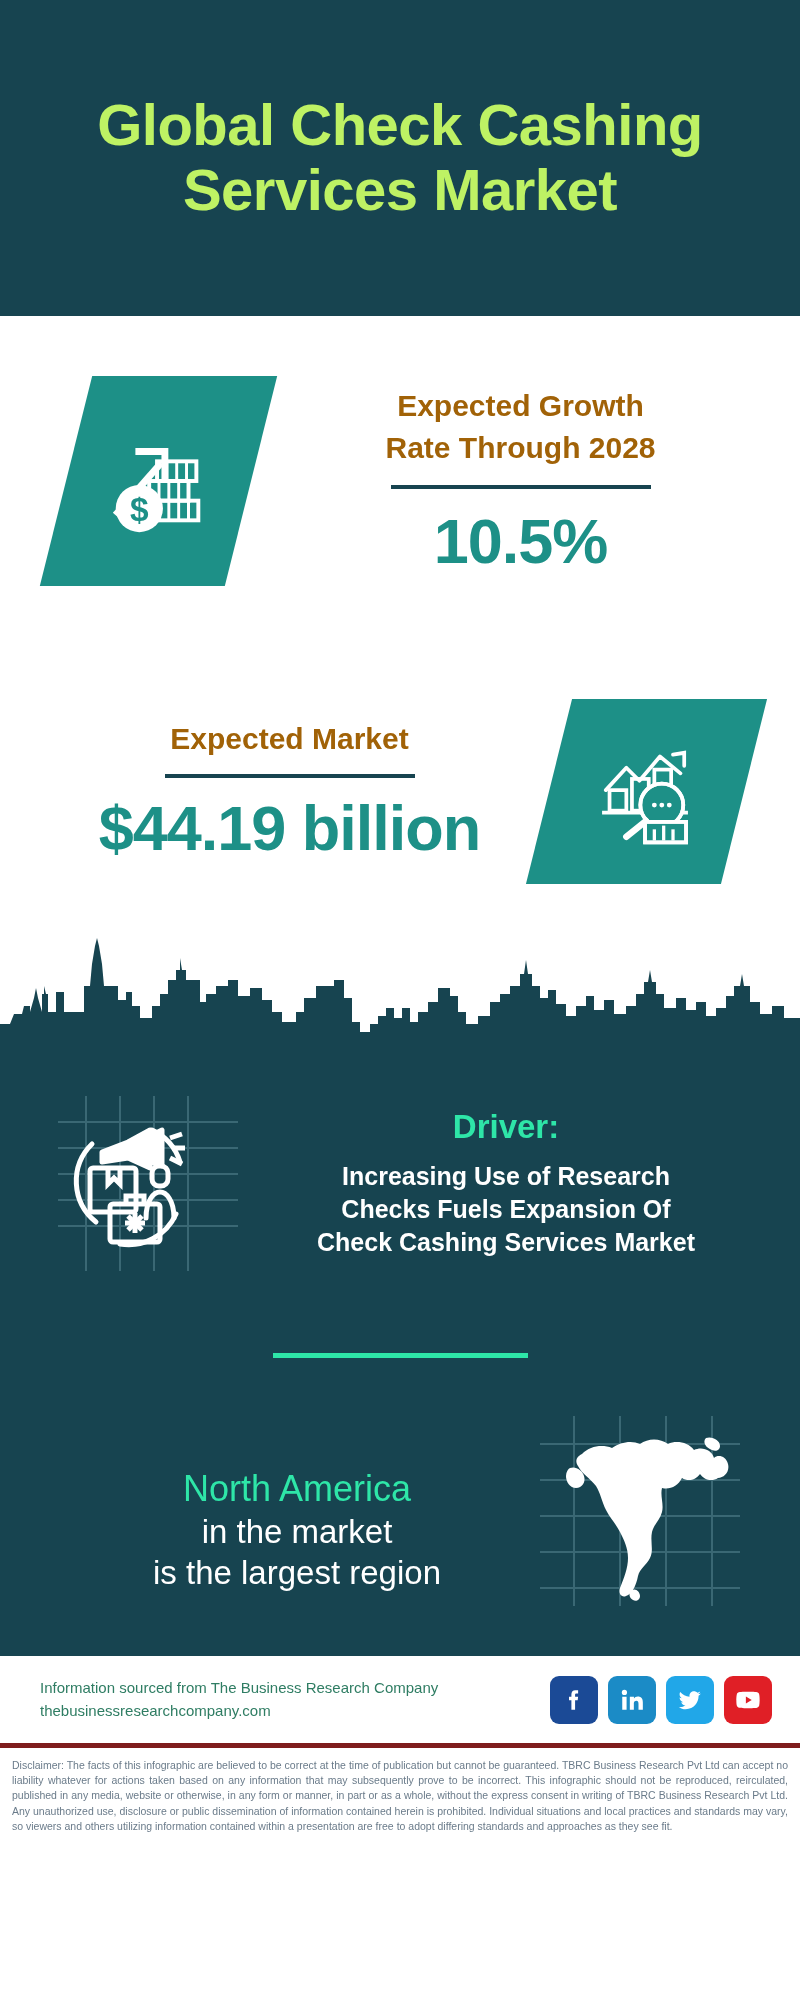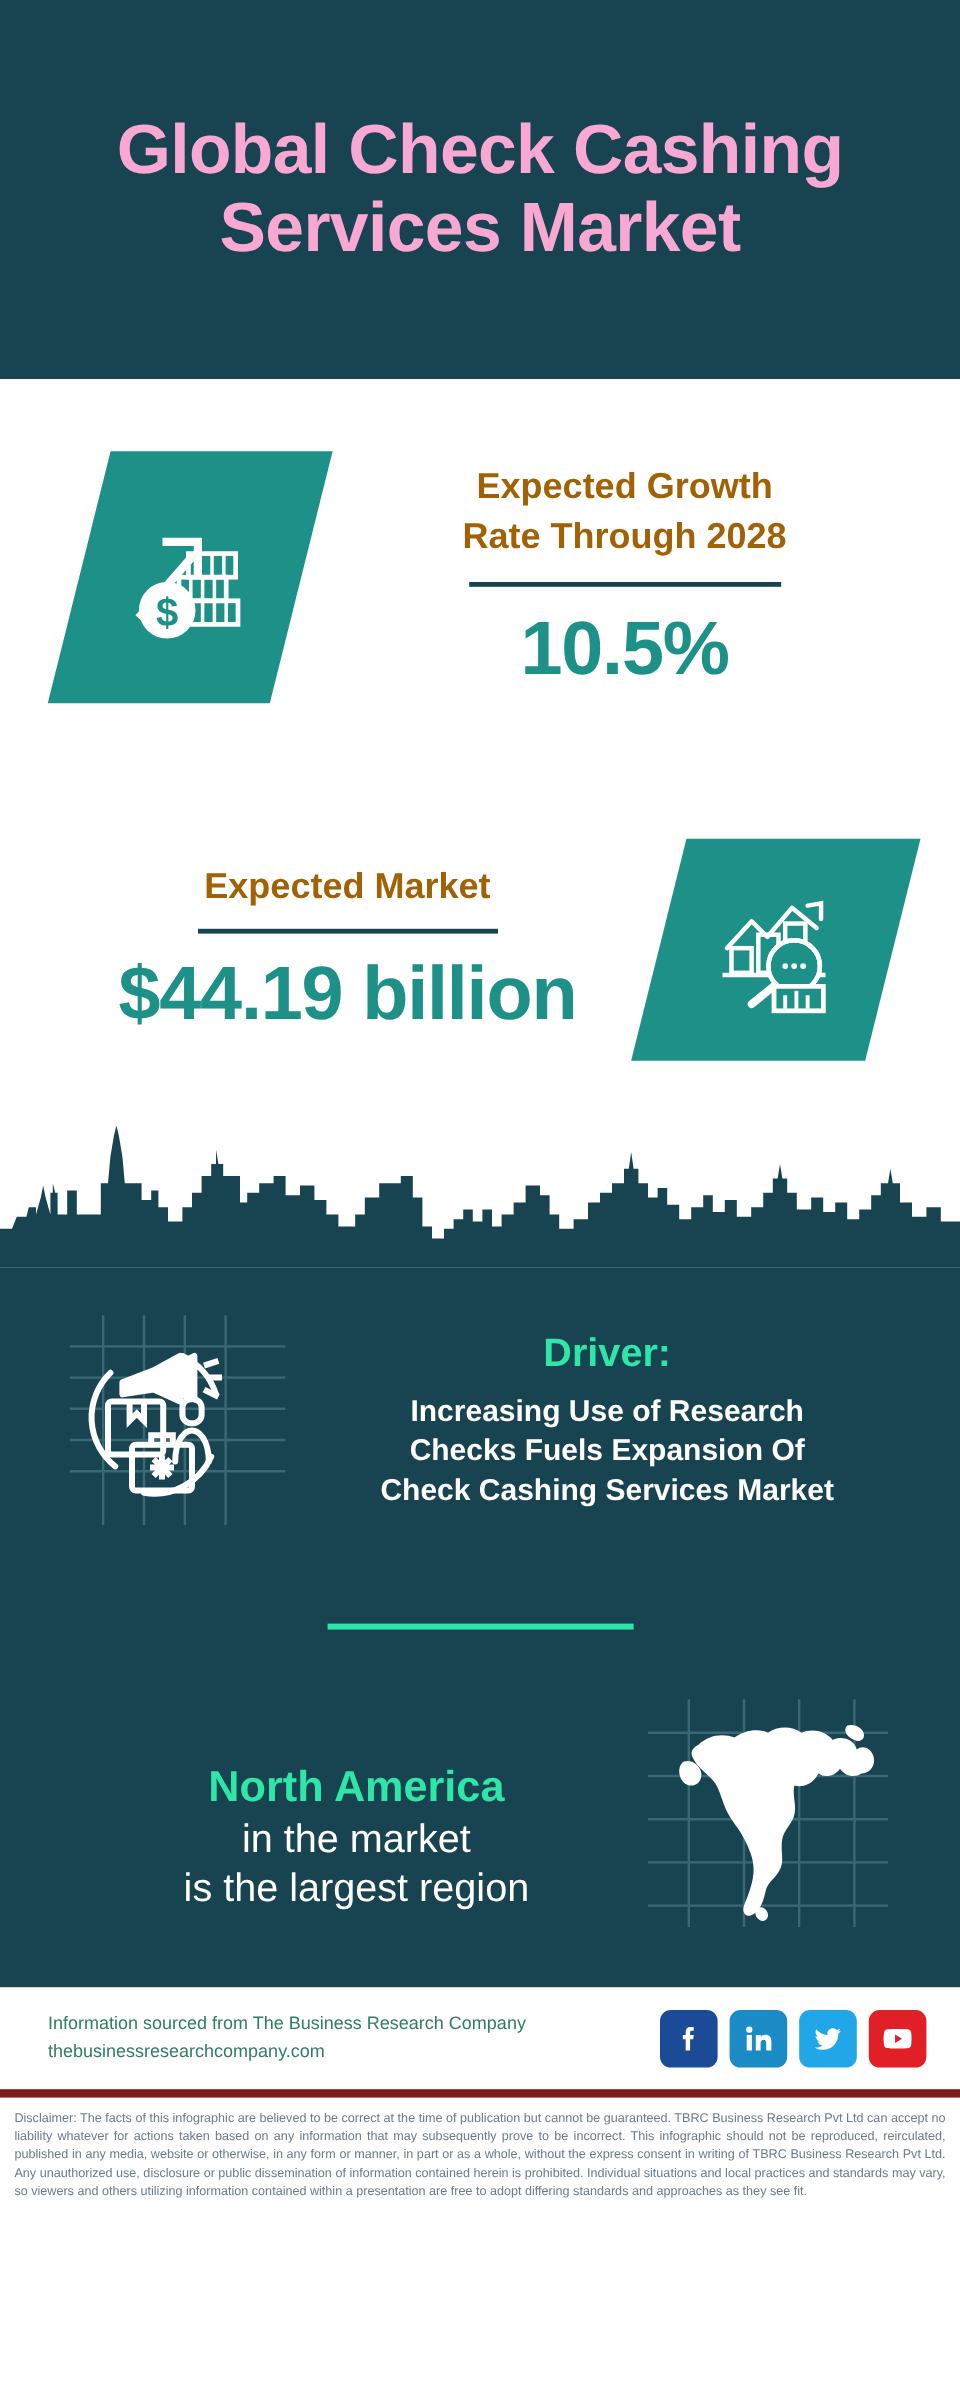--- a/index.html
+++ b/index.html
@@ -14,21 +14,21 @@
   
   .header {
     background:#174450;
     height:316px;
     display:flex;
     align-items:center;
     justify-content:center;
     padding:0 40px;
   }
   .header h1 {
-    color:#f9a8d4;
+    color:#bef264;
     font-size:58px;
     font-weight:bold;
     line-height:1.12;
     text-align:center;
     letter-spacing:-0.5px;
   }
 
   
   .stat-block {
     position:relative;
@@ -142,40 +142,40 @@
 
   .region-row {
     display:flex;
     align-items:center;
     padding:0 30px 50px 30px;
   }
   .region-text { flex:1; text-align:center; padding-left:24px; }
   .region-name {
     color:#2ee6a8;
     font-size:36px;
-    font-weight:bold;
+    font-weight:normal;
     line-height:1.22;
     margin-top:39px;
   }
   .region-sub {
     color:#ffffff;
     font-size:33px;
     line-height:1.25;
   }
   .region-icon { width:200px; height:190px; flex:none; margin-right:30px; }
 
   
   .source-bar {
     background:#ffffff;
     height:92px;
     display:flex;
     align-items:center;
     justify-content:space-between;
     padding:0 28px 0 40px;
-    border-bottom:7px solid #7f1d1d;
+    border-bottom:5px solid #7f1d1d;
   }
   .source-text { line-height:1.5; }
   .source-text div {
     color:#2f7d63;
     font-size:15px;
   }
   .social {
     display:flex;
     gap:10px;
     align-items:center;

